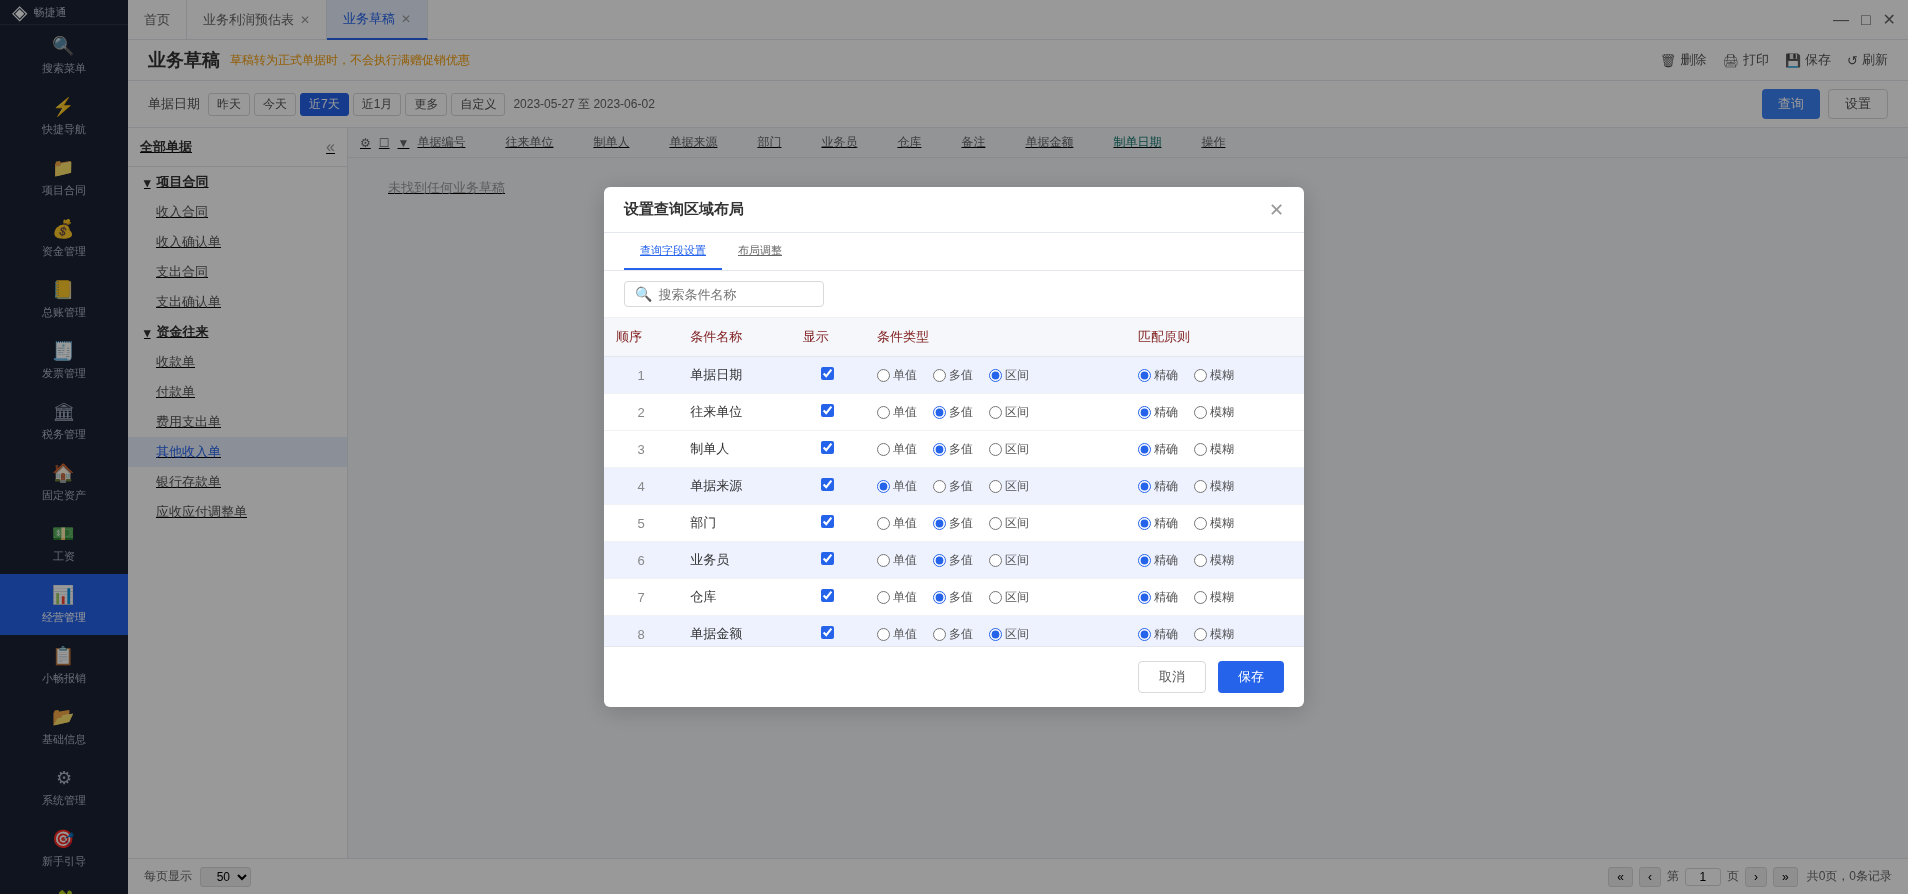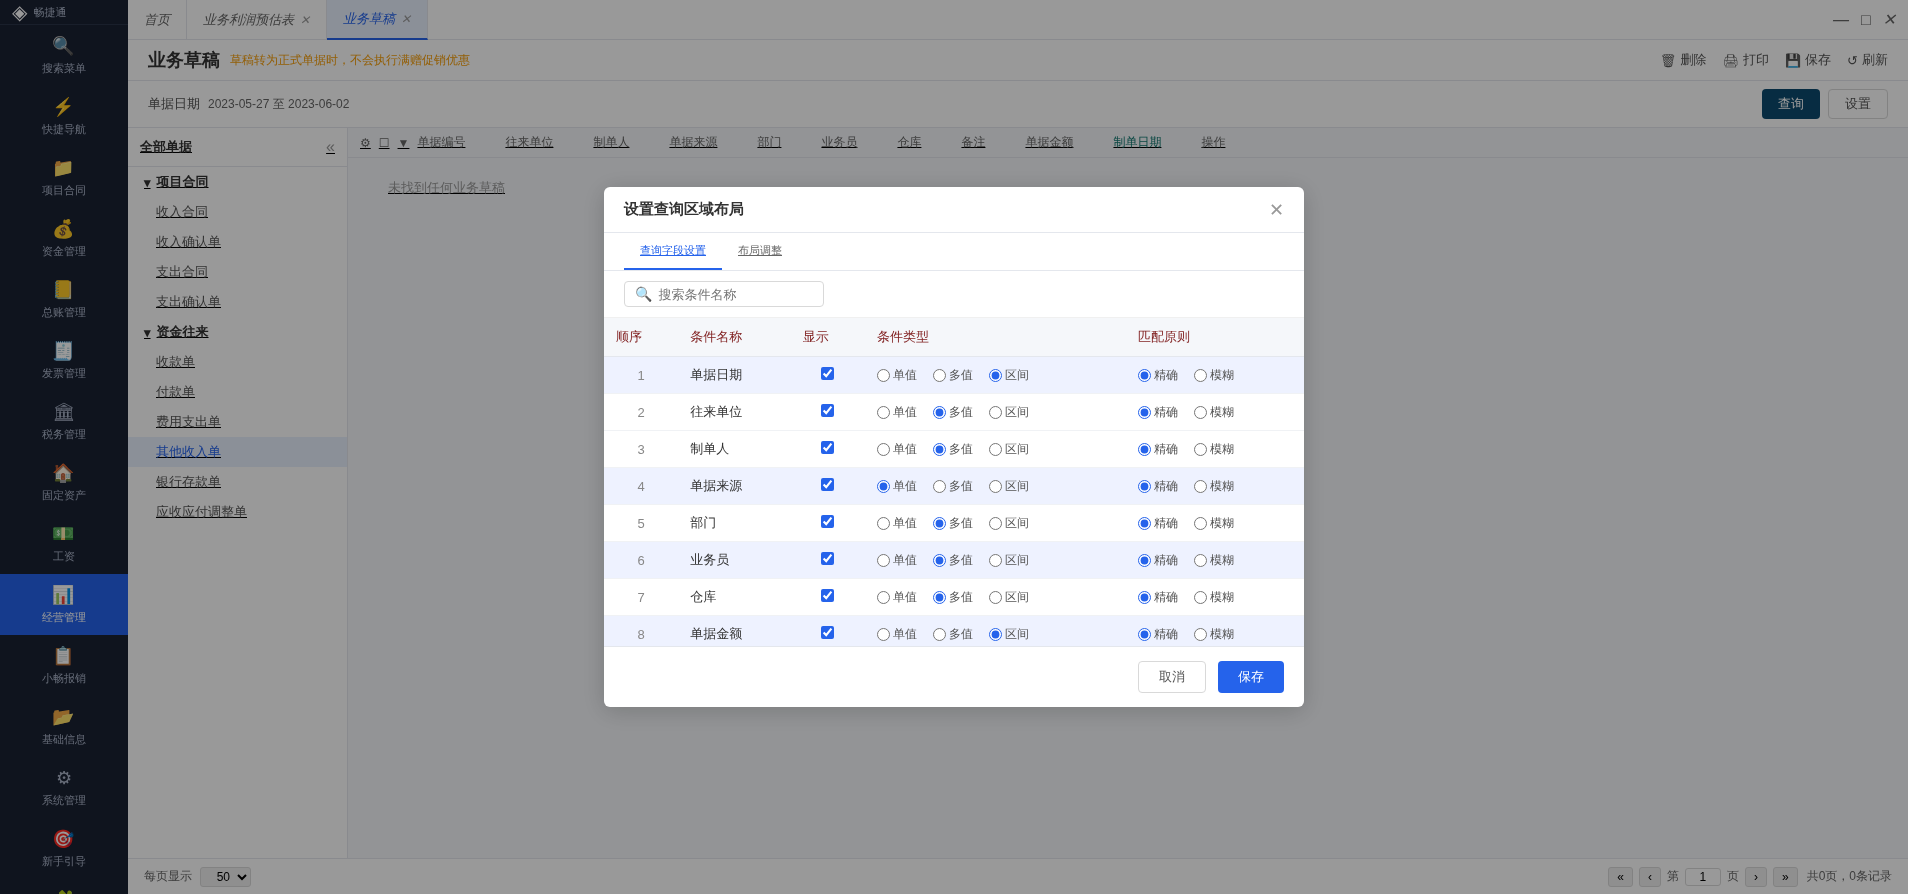--- a/index.html
+++ b/index.html
@@ -52,21 +52,20 @@
 
     
     .top-tabs {
       height: 40px;
       background: #fff;
       display: flex;
       align-items: center;
       border-bottom: 1px solid #e4e7ed;
       padding: 0 0;
       flex-shrink: 0;
-      font-style: italic;
     }
     .tab {
       height: 40px;
       display: flex;
       align-items: center;
       padding: 0 16px;
       font-size: 13px;
       color: #666;
       border-right: 1px solid #e4e7ed;
       cursor: pointer;
@@ -132,21 +131,21 @@
       border: 1px solid #d9d9d9;
       border-radius: 3px;
       background: #fff;
       cursor: pointer;
       color: #555;
     }
     .filter-btn.active { background: #2563eb; color: #fff; border-color: #2563eb; }
     .filter-date { font-size: 12px; color: #666; }
     .filter-actions { margin-left: auto; display: flex; gap: 8px; }
     .btn-primary {
-      background: #0c4a6e;
+      background: #3b82f6;
       color: #fff;
       border: none;
       padding: 5px 16px;
       border-radius: 4px;
       font-size: 13px;
       cursor: pointer;
     }
     .btn-secondary {
       background: #fff;
       color: #555;
@@ -465,20 +464,28 @@
     <div class="header-actions">
       <span class="header-btn">🗑 <span>删除</span></span>
       <span class="header-btn">🖨 <span>打印</span></span>
       <span class="header-btn">💾 <span>保存</span></span>
       <span class="header-btn">↺ <span>刷新</span></span>
     </div>
   </div>
 
   <div class="filter-bar">
     <span class="filter-label">单据日期</span>
+    <div id="filter-options-container" style="display:flex; gap:4px;">
+        <button class="filter-btn">昨天</button>
+        <button class="filter-btn">今天</button>
+        <button class="filter-btn active">近7天</button>
+        <button class="filter-btn">近1月</button>
+        <button class="filter-btn">更多</button>
+        <button class="filter-btn">自定义</button>
+      </div>
     <span class="filter-date">2023-05-27 至 2023-06-02</span>
     <div class="filter-actions">
       <button class="btn-primary">查询</button>
       <button class="btn-secondary">设置</button>
     </div>
   </div>
 
   <div class="content-area">
 
     <div class="left-panel">

